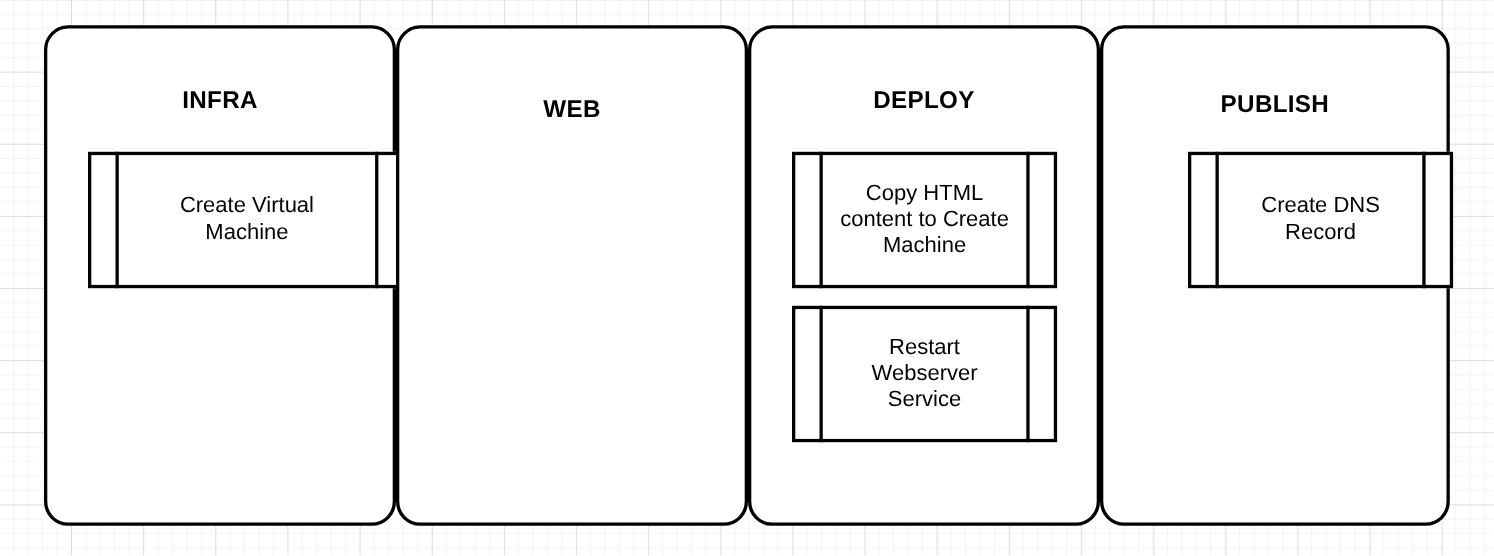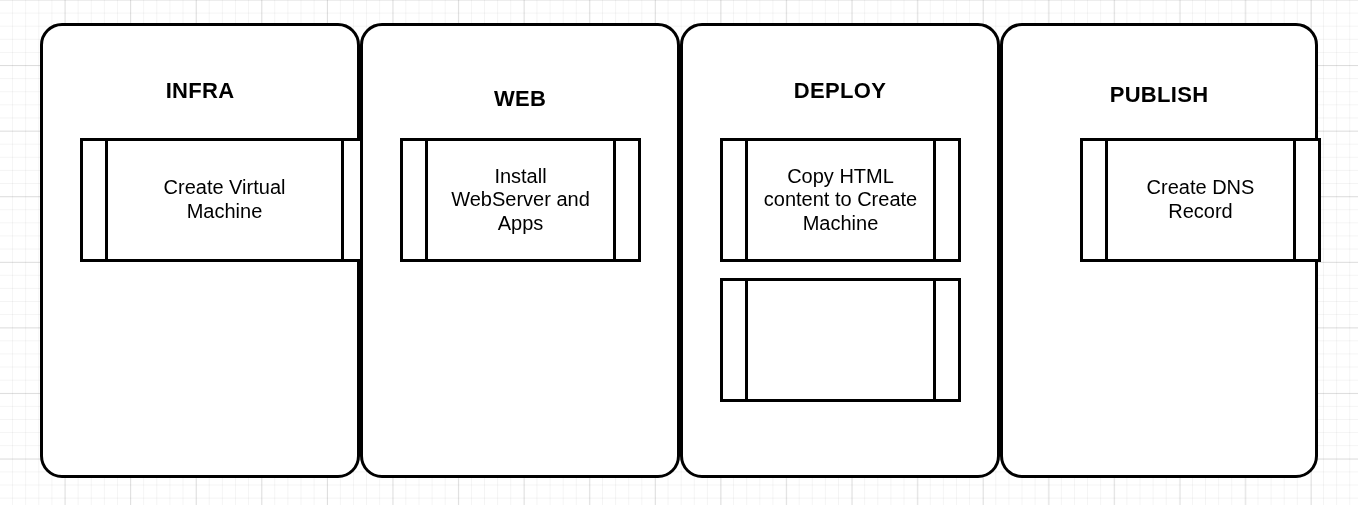--- a/index.html
+++ b/index.html
@@ -88,40 +88,36 @@
     </div>
     <div class="node" style="left: 80px; top: 138px; width: 289px; height: 124px;">
       <span class="bar left"></span>
       <span class="bar right"></span>
       <div class="node-label">Create Virtual
 Machine</div>
     </div>
     <div class="lane" style="left: 360px; top: 23px; width: 320px; height: 455px;">
       <div class="lane-title" style="top: 62px;">WEB</div>
     </div>
-    <div class="node" style="left: 400px; top: 138px; width: 241px; height: 124px;">
-      <span class="bar left"></span>
-      <span class="bar right"></span>
-      <div class="node-label">Install
-WebServer and
-Apps</div>
-    </div>
     <div class="lane" style="left: 680px; top: 23px; width: 320px; height: 455px;">
       <div class="lane-title" style="top: 54px;">DEPLOY</div>
     </div>
     <div class="node" style="left: 720px; top: 138px; width: 241px; height: 124px;">
       <span class="bar left"></span>
       <span class="bar right"></span>
       <div class="node-label">Copy HTML
 content to Create
 Machine</div>
     </div>
     <div class="node" style="left: 720px; top: 278px; width: 241px; height: 124px;">
       <span class="bar left"></span>
       <span class="bar right"></span>
+      <div class="node-label">Restart
+Webserver
+Service</div>
     </div>
     <div class="lane" style="left: 1000px; top: 23px; width: 318px; height: 455px;">
       <div class="lane-title" style="top: 58px;">PUBLISH</div>
     </div>
     <div class="node" style="left: 1040px; top: 138px; width: 241px; height: 124px; margin-left: 40px;">
       <span class="bar left"></span>
       <span class="bar right"></span>
       <div class="node-label">Create DNS
 Record</div>
     </div>

